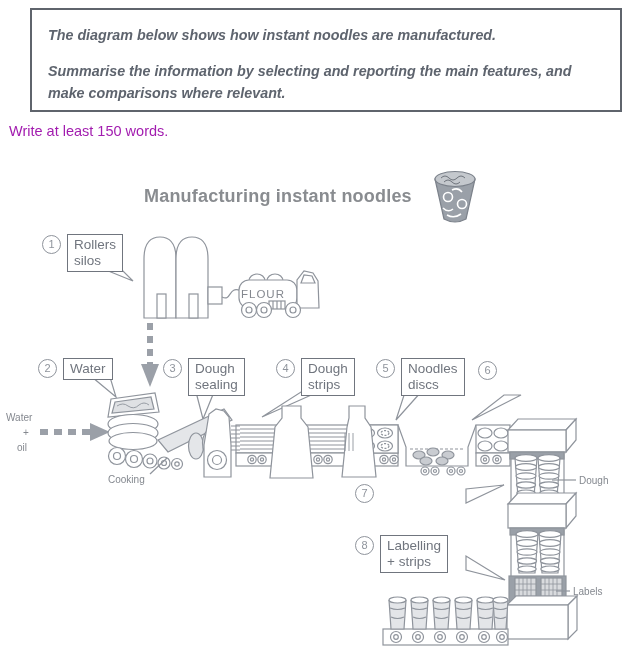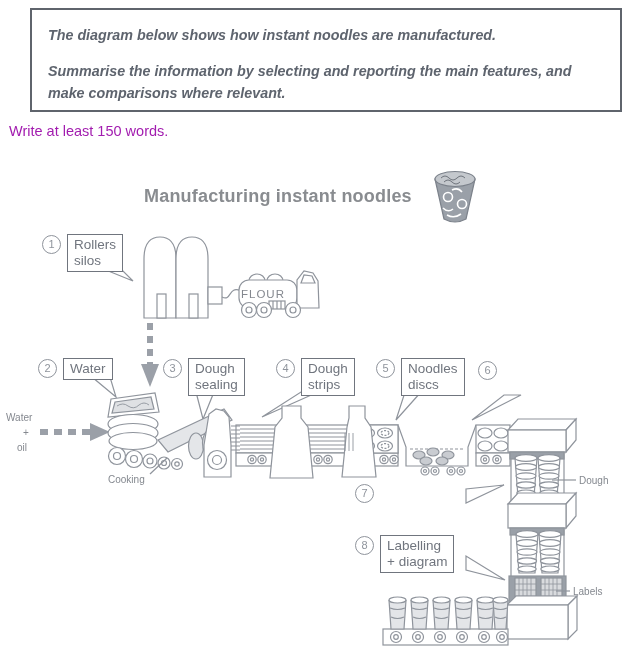--- a/index.html
+++ b/index.html
@@ -357,21 +357,21 @@
   <div class="step" style="left:478px;top:360px">
     <span class="num">6</span>
   </div>
   <div class="step" style="left:355px;top:483px">
     <span class="num">7</span>
   </div>
   <div class="step" style="left:355px;top:535px">
     <span class="num">8</span>
     <span class="box">
       <span class="l">Labelling</span>
-        <span class="l">+ diagram</span>
+        <span class="l">+ strips</span>
     </span>
   </div>
 
   <div class="anno" style="left:6px;top:410px">
     <span class="l">Water</span>
     <span class="l i1">+</span>
     <span class="l i2">oil</span>
   </div>
   <div class="anno" style="left:108px;top:472px">Cooking</div>
   <div class="anno" style="left:579px;top:473px">Dough</div>

